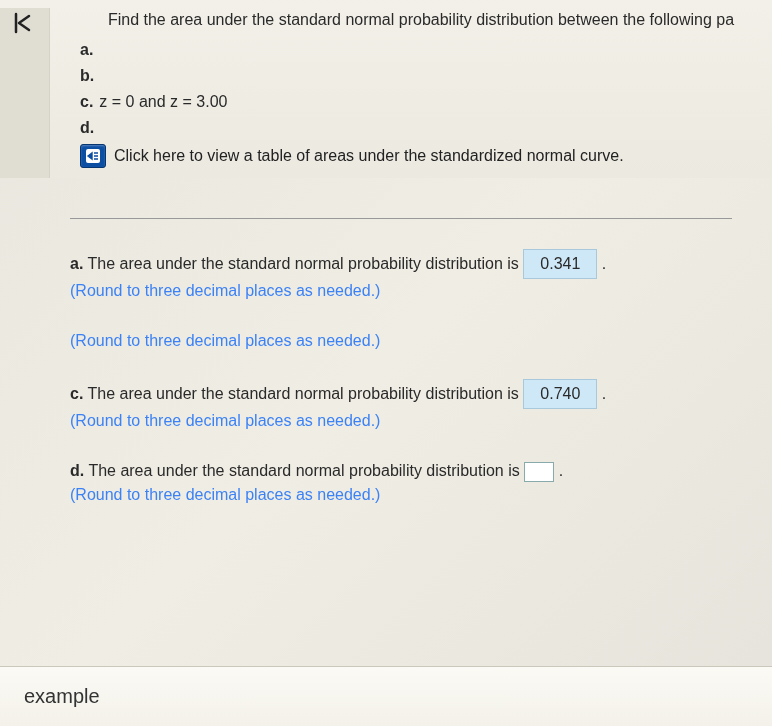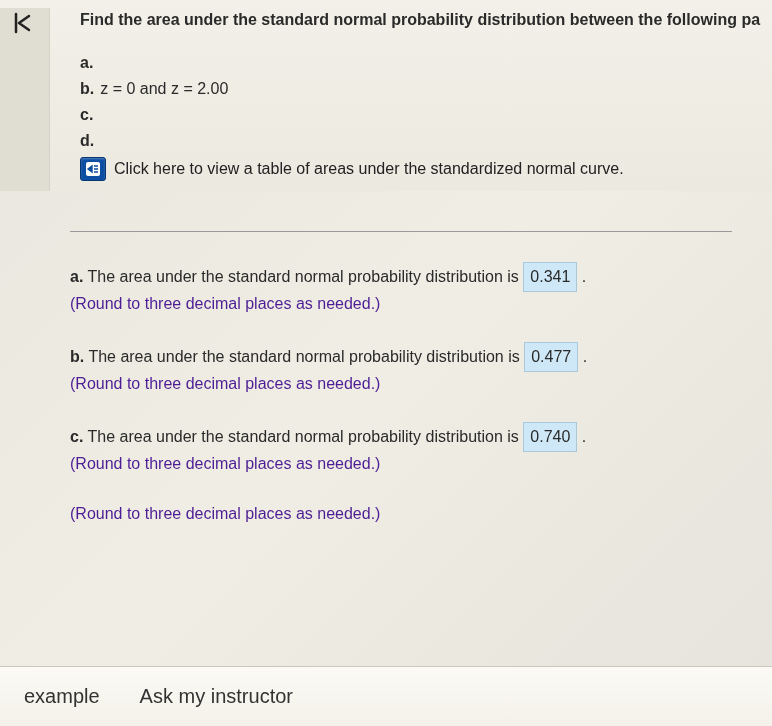--- a/index.html
+++ b/index.html
@@ -31,21 +31,21 @@
       font-weight: bold;
       color: #333;
       cursor: pointer;
     }
     .question-text {
       flex: 1;
       padding: 0 10px 10px 30px;
       font-size: 16px;
       line-height: 1.5;
     }
-    .question-stem { font-weight: bold; margin-bottom: 19px; }
+    .question-stem { font-weight: normal; margin-bottom: 6px; text-align: center; }
     .part-line { display: flex; gap: 6px; margin-bottom: 2px; }
     .part-label { font-weight: bold; }
     .link-row { display: flex; align-items: flex-end; gap: 8px; margin-top: 4px; }
     .link-icon {
       width: 26px; height: 24px;
       background: #0b4ea2;
       border: 1px solid #063570;
       border-radius: 3px;
       display: flex; align-items: center; justify-content: center;
       box-shadow: inset 0 1px 2px rgba(255,255,255,0.3);
@@ -58,34 +58,34 @@
       margin: 40px 40px 0 70px;
     }
     .answers {
       padding: 30px 30px 0 70px;
     }
     .answer-block { margin-bottom: 26px; font-size: 16px; line-height: 1.5; }
     .answer-line { }
     .answer-input-filled {
       display: inline-block;
       background: #cfe8f7;
-      padding: 2px 6px;
+      padding: 2px 16px;
       border: 1px solid #a8c9dc;
       font-size: 16px;
       min-width: 44px;
       text-align: center;
     }
     .answer-input-empty {
       display: inline-block;
       border: 1px solid #8aa;
       background: #fff;
       width: 30px; height: 20px;
       vertical-align: middle;
     }
-    .hint { color: #4c1d95; }
+    .hint { color: #3b82f6; }
     .bottom-bar {
       position: absolute;
       bottom: 0; left: 0; right: 0;
       background: linear-gradient(180deg, #fbfaf5 0%, #f3f1e9 100%);
       border-top: 1px solid #cac7bd;
       padding: 18px 24px;
       display: flex;
       gap: 40px;
       font-size: 20px;
       color: #333;
@@ -103,24 +103,24 @@
         </svg>
     </span>
   </div>
   <div class="question-text">
     <div class="question-stem">Find the area under the standard normal probability distribution between the following pa</div>
     <div class="part-line">
       <span class="part-label">a.</span>
     </div>
     <div class="part-line">
       <span class="part-label">b.</span>
-      <span>z = 0 and z = 2.00</span>
     </div>
     <div class="part-line">
       <span class="part-label">c.</span>
+      <span>z = 0 and z = 3.00</span>
     </div>
     <div class="part-line">
       <span class="part-label">d.</span>
     </div>
     <div class="link-row">
       <span class="link-icon">
         <svg viewBox="0 0 16 16">
             <rect x="1" y="1" width="14" height="14" rx="2" fill="#fff"></rect>
             <path d="M3 8 L7 5 L7 11 Z M9 5 L13 5 M9 8 L13 8 M9 11 L13 11" stroke="#0b4ea2" stroke-width="1.4" fill="#0b4ea2"></path>
           </svg>
@@ -137,39 +137,38 @@
   <div class="answer-block">
     <div class="answer-line">
       <b>a.</b>
       <span>The area under the standard normal probability distribution is</span>
       <span class="answer-input-filled">0.341</span> .
     </div>
     <div class="hint">(Round to three decimal places as needed.)</div>
   </div>
 
   <div class="answer-block">
-    <div class="answer-line">
-      <b>b.</b>
-      <span>The area under the standard normal probability distribution is</span>
-      <span class="answer-input-filled">0.477</span> .
-    </div>
     <div class="hint">(Round to three decimal places as needed.)</div>
   </div>
 
   <div class="answer-block">
     <div class="answer-line">
       <b>c.</b>
       <span>The area under the standard normal probability distribution is</span>
       <span class="answer-input-filled">0.740</span> .
     </div>
     <div class="hint">(Round to three decimal places as needed.)</div>
   </div>
 
   <div class="answer-block">
+    <div class="answer-line">
+      <b>d.</b>
+      <span>The area under the standard normal probability distribution is</span>
+      <span class="answer-input-empty"></span> .
+    </div>
     <div class="hint">(Round to three decimal places as needed.)</div>
   </div>
 
 </div>
 
 <div class="bottom-bar">
   <span class="bottom-link">example</span>
-  <span class="bottom-link">Ask my instructor</span>
 </div>
 
 </body></html>

